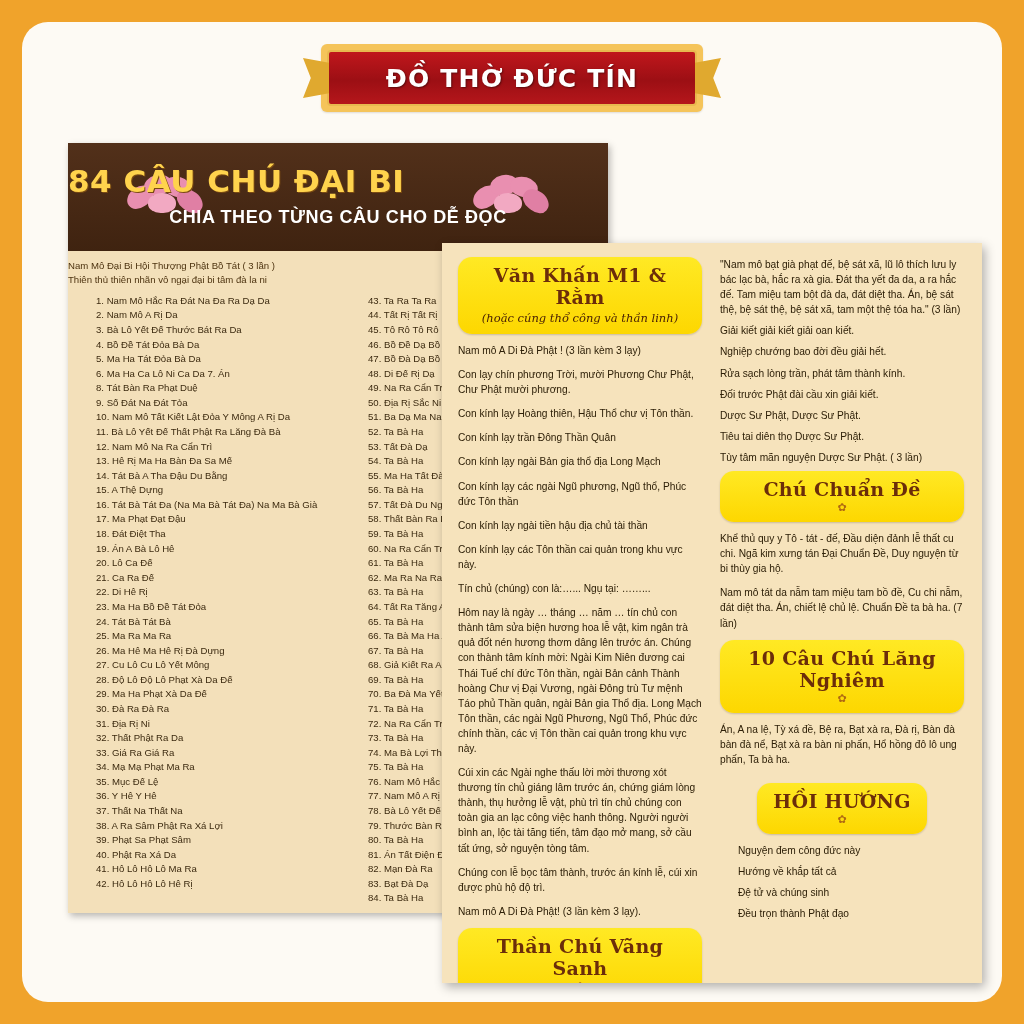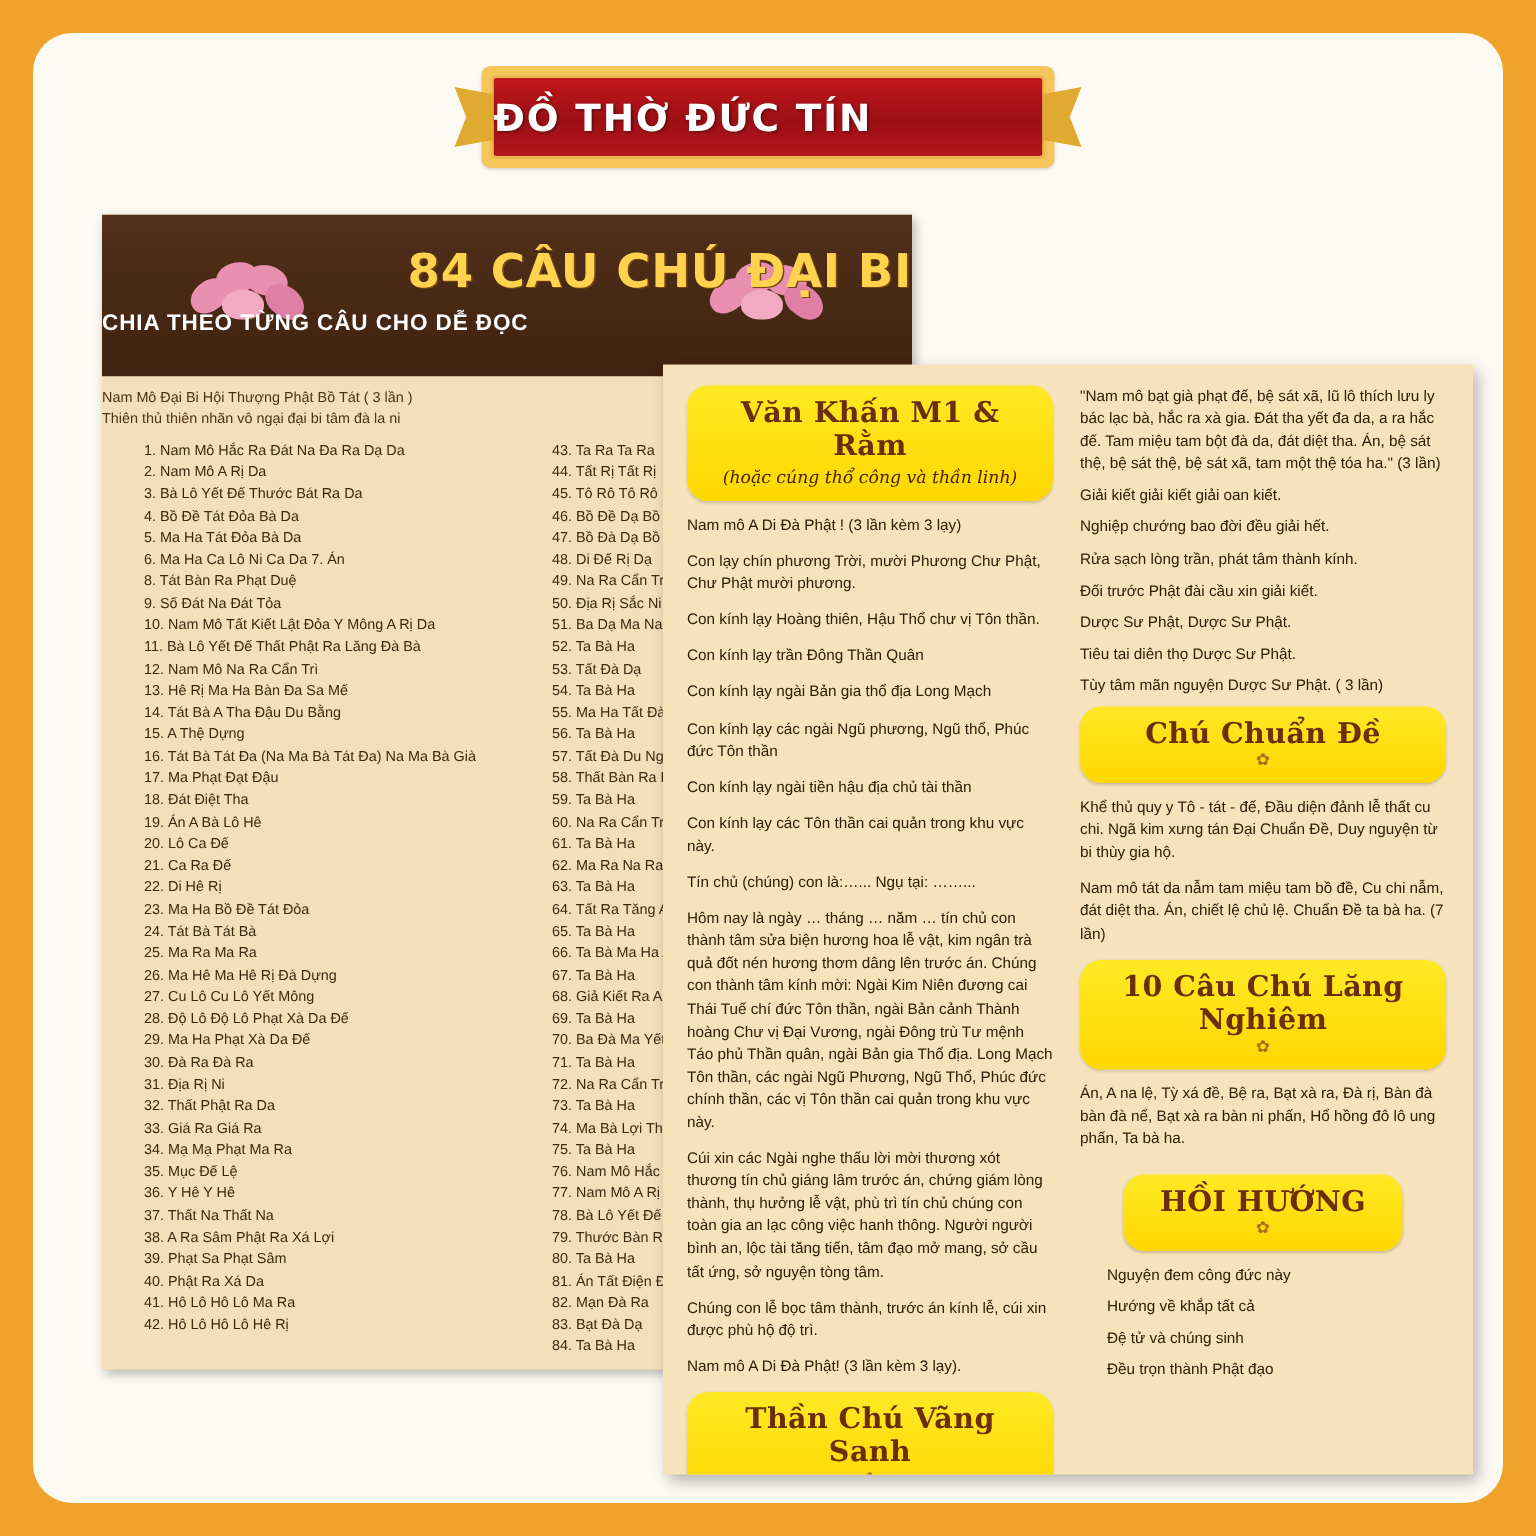--- a/index.html
+++ b/index.html
@@ -30,21 +30,21 @@
     background:#f5c45a;
     border-radius:6px;
     padding:6px;
     box-shadow:0 1px 2px rgba(0,0,0,.12);
   }
   .banner{
     width:100%; height:100%;
     background:linear-gradient(180deg,#c0171c 0%, #9c0f14 55%, #b5161b 100%);
     border-radius:4px;
     border:2px solid #e8b94f;
-    display:flex; align-items:center; 
+    display:flex; align-items:center; justify-content:center;
   }
   .banner-text{
     color:#ffffff;
     font-size:25px;
     font-weight:bold;
     letter-spacing:1.2px;
     text-shadow:1px 1px 2px rgba(0,0,0,.45);
     font-family:"DejaVu Sans", sans-serif;
   }
   .banner-wing{
@@ -62,31 +62,31 @@
     overflow:hidden;
   }
   .sheet1-head{
     height:108px;
     background:#4a2a13;
     background:linear-gradient(180deg,#52301a 0%, #3f2310 100%);
     position:relative; overflow:hidden;
   }
   .sheet1-title{
     position:absolute; left:0; right:0; top:20px;
-    text-align:right;
+    text-align:left;
     color:#ffd34d;
     font-size:31px; font-weight:bold;
     letter-spacing:.5px;
     text-shadow:1px 1px 0 #7a4a12;
     font-family:"DejaVu Sans", sans-serif;
   }
   .sheet1-sub{
     position:absolute; left:0; right:0; top:64px;
-    text-align:left;
-    color:#ffffff; font-size:15px; font-weight:bold; letter-spacing:.6px;
+    text-align:center;
+    color:#ffffff; font-size:18px; font-weight:bold; letter-spacing:.6px;
   }
   .lotus{
     position:absolute; width:78px; height:52px;
   }
   .lotus.l{ left:58px; top:28px; }
   .lotus.r{ right:58px; top:28px; }
   .petal{
     position:absolute; width:28px; height:20px; border-radius:50% 50% 45% 45%;
     background:#e98fb0;
   }
@@ -335,21 +335,21 @@
           </div>
 
         <div class="yblock">
           <h2>10 Câu Chú Lăng Nghiêm</h2>
           <div class="orn">✿</div>
         </div>
         <div id="right-p3">
             <p class="ptext">Án, A na lệ, Tỳ xá đề, Bệ ra, Bạt xà ra, Đà rị, Bàn đà bàn đà nể, Bạt xà ra bàn ni phấn, Hổ hồng đô lô ung phấn, Ta bà ha.</p>
           </div>
 
-        <div class="yblock" style="width:186px;margin:16px auto 9px;">
+        <div class="yblock" style="width:170px;margin:16px auto 9px;">
           <h2>HỒI HƯỚNG</h2>
           <div class="orn">✿</div>
         </div>
         <div id="right-p4" style="padding-left:18px;">
             <p class="ptext tight">Nguyện đem công đức này</p>
             <p class="ptext tight">Hướng về khắp tất cả</p>
             <p class="ptext tight">Đệ tử và chúng sinh</p>
             <p class="ptext tight">Đều trọn thành Phật đạo</p>
           </div>
       </div>

